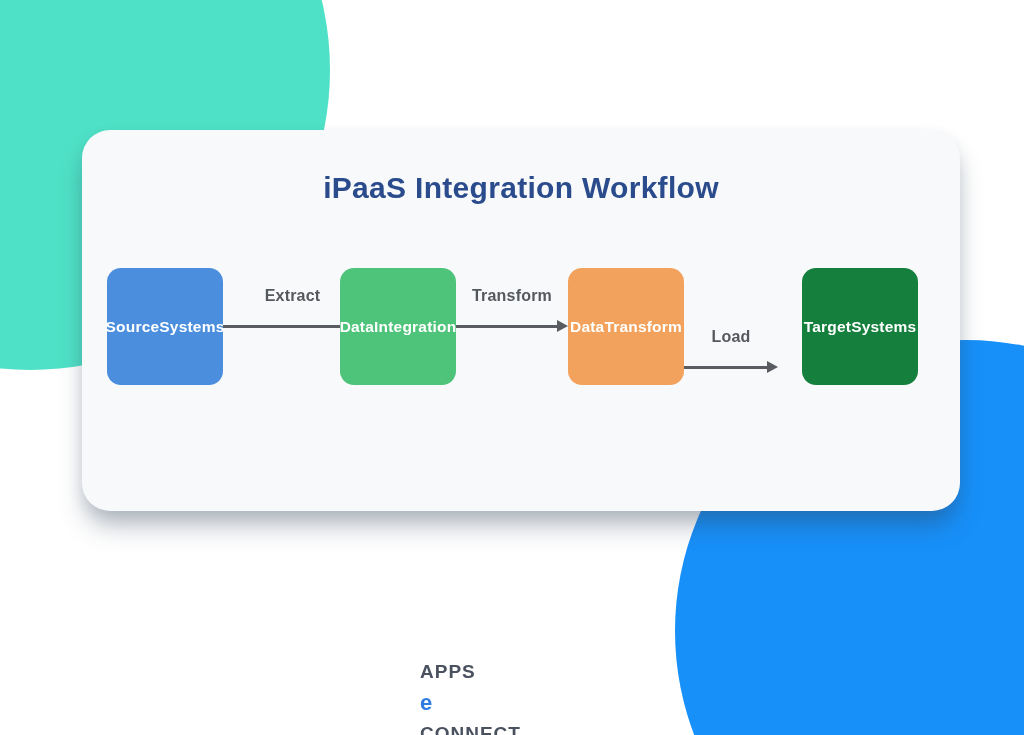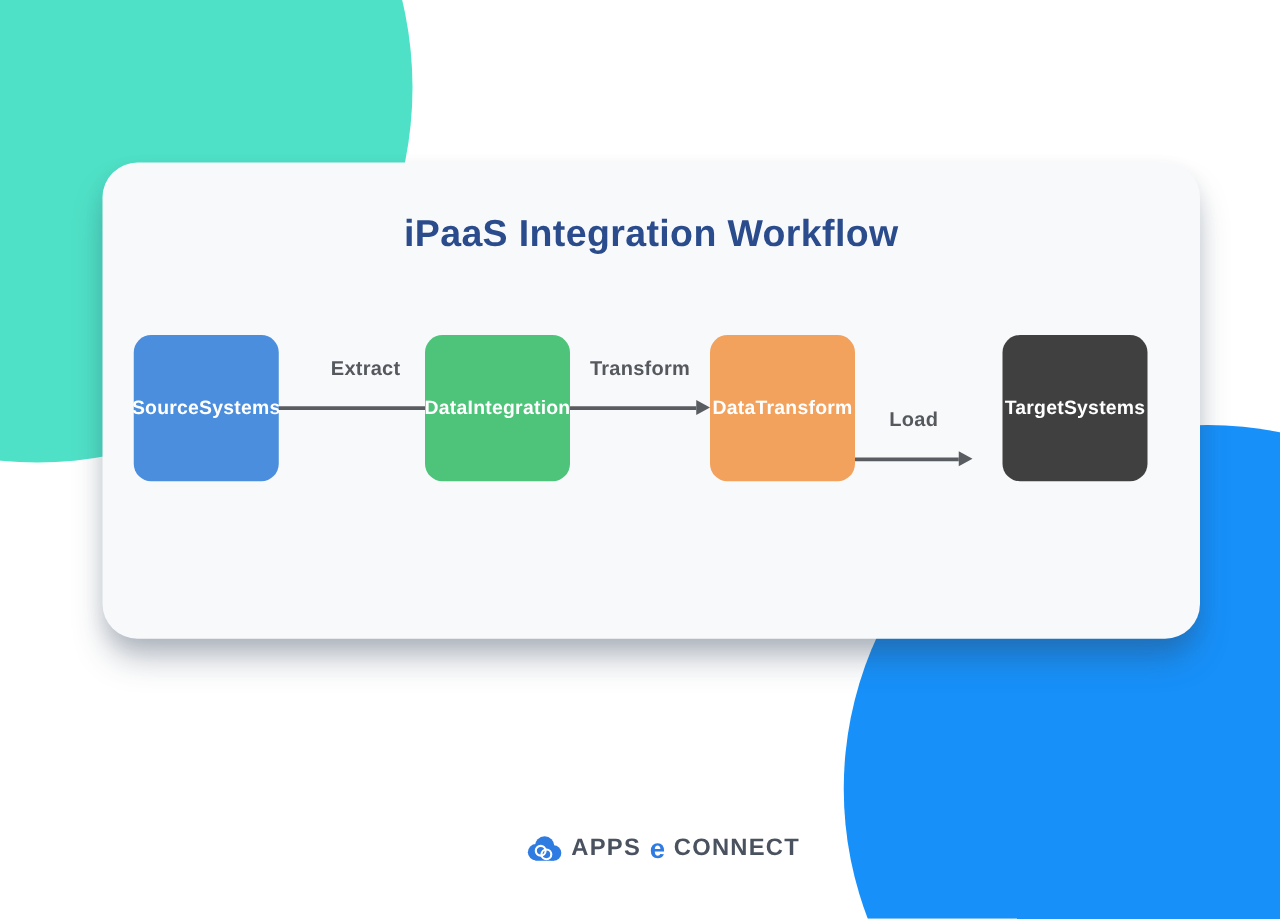--- a/index.html
+++ b/index.html
@@ -27,21 +27,21 @@
   
   .node {
     position: absolute; top: 138px; width: 116px; height: 117px;
     border-radius: 14px; color: #ffffff; font-weight: bold; font-size: 15.5px;
     display: flex; flex-direction: row; align-items: center; justify-content: center;
     line-height: 1.5; text-align: center; letter-spacing: 0.2px;
   }
   .n1 { left: 25px;  background: #4a8edd; }
   .n2 { left: 258px; background: #4ec47a; }
   .n3 { left: 486px; background: #f2a25c; }
-  .n4 { left: 720px; background: #404040; }
+  .n4 { left: 720px; background: #15803d; }
 
   
   .connector { position: absolute; top: 155px; height: 52px; }
   .c1 { left: 141px; width: 139px; }
   .c2 { left: 374px; width: 112px; }
   .c3 { left: 602px; width: 94px; margin-top: 41px; }
   .connector-label {
     display: block; text-align: center; margin-top: 2px;
     font-weight: bold; font-size: 16px; color: #55585c; letter-spacing: 0.2px;
   }
@@ -53,21 +53,21 @@
     content: ""; position: absolute; right: -11px; top: 50%;
     transform: translateY(-50%);
     border-left: 11px solid #595c60;
     border-top: 6px solid transparent;
     border-bottom: 6px solid transparent;
   }
 
   
   .logo {
     position: absolute; left: 420px; top: 654px; width: 220px; height: 50px;
-    display: flex; align-items: center; gap: 7px; z-index: 2;
+    display: flex; align-items: flex-start; gap: 7px; z-index: 2; flex-direction: column;
   }
   .logo-text { font-size: 19px; font-weight: bold; color: #4a5260; letter-spacing: 1px; }
   .logo-accent { font-size: 22px; font-weight: bold; color: #2e7ce2; letter-spacing: 0; }
 </style>
 </head>
 <body>
 
 <div class="stage">
 
   <div class="blob blob-teal"></div>

